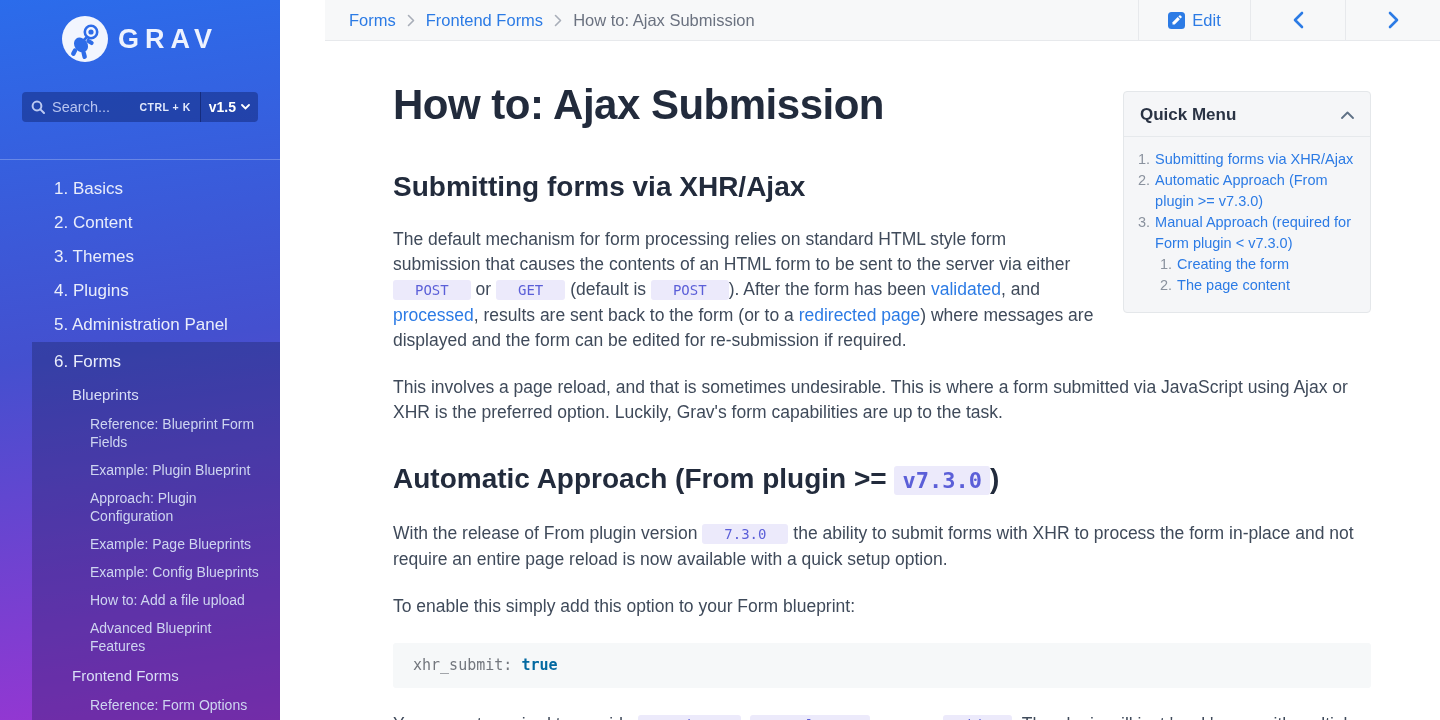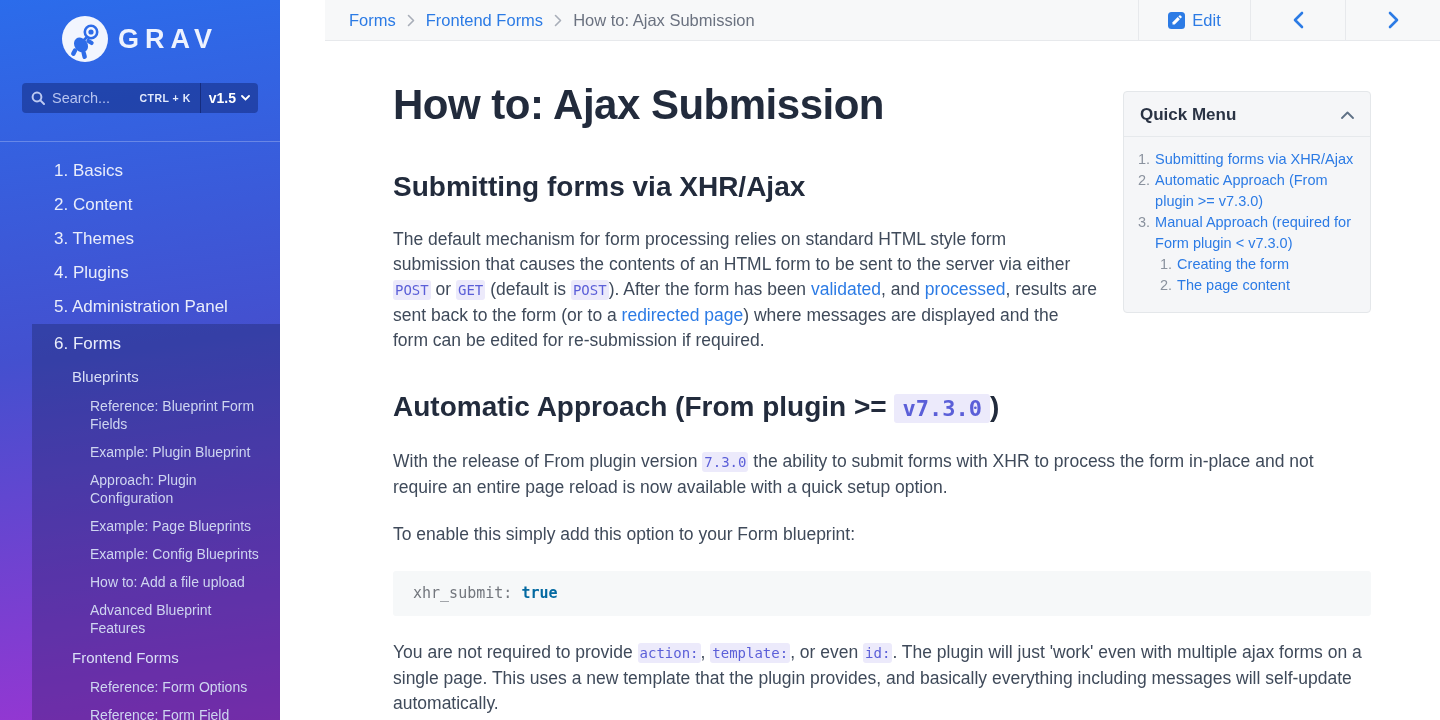--- a/index.html
+++ b/index.html
@@ -6,21 +6,21 @@
   html,body { width:1440px; height:720px; overflow:hidden; background:#fff;
               font-family:"Liberation Sans", sans-serif; }
   .app { display:flex; width:1440px; height:549px; }
 
   
   .sidebar { width:280px; height:720px; flex:0 0 280px; display:flex; flex-direction:column;
              background:linear-gradient(172deg,#2b6ceb 0%, #4450cf 48%, #9a35d2 100%); }
   .logo { display:flex; align-items:center; justify-content:center; gap:10px; padding:16px 0 14px; }
   .logo-mark { width:46px; height:46px; display:block; }
   .logo-text { color:#eef2fe; font-size:27px; font-weight:bold; letter-spacing:6px; }
-  .search-row { display:flex; margin:7px 22px; height:30px;border-radius:10px; }
+  .search-row { display:flex; margin:16px 22px; height:30px;border-radius:10px; }
   .search-box { flex:1; display:flex; align-items:center; gap:7px; background:rgba(9,26,97,0.42);
                 border-radius:4px 0 0 4px; padding:0 9px; cursor:text; }
   .search-ph { color:#b7c4f0; font-size:14.5px; flex:1; }
   .search-kbd { color:#e3eafc; font-size:10.5px; font-weight:bold; letter-spacing:0.5px; }
   .version { display:flex; align-items:center; gap:5px; background:rgba(9,26,97,0.42);
              border-left:1px solid rgba(0,0,40,0.35); border-radius:0 4px 4px 0;
              padding:0 8px; color:#fff; font-size:14px; font-weight:bold; cursor:pointer; }
   .sidebar-divider { border-bottom:1px solid rgba(255,255,255,0.25); margin-top:21px; }
   .nav { flex:1; display:flex; flex-direction:column; padding-top:12px; overflow:hidden;padding-left:32px; }
   .ni { cursor:pointer; }
@@ -58,21 +58,21 @@
   .qm-num { color:#8a929e; margin-right:5px; white-space:nowrap; }
   .qm-link { color:#2c7be5; text-decoration:none; cursor:pointer; }
 
   
   h1 { font-size:42px; line-height:48px; color:#222b3c; letter-spacing:-0.5px; margin:0 0 40px; }
   .ab h2 { font-size:28px; line-height:36px; color:#222b3c; margin:36px 0 16px; }
   .ab h2:first-child { margin-top:0; }
   .ab p { font-size:17.5px; line-height:25px; color:#3f4a5a; margin:22px 0; }
   .ab a { color:#2c7be5; text-decoration:none; cursor:pointer; }
   code.inl { font-family:"DejaVu Sans Mono", monospace; font-size:14px;
-             color:#5b5fd8; background:#eceafb; padding:2px 2px; border-radius:3px; }
+             color:#5b5fd8; background:#eceafb; padding:2px 22px; border-radius:3px; }
   h2 code.inl { font-size:22px; padding:2px 8px; }
   pre.block { background:#f6f8f9; border-radius:3px; padding:14px 20px; margin:24px 0;
               font-family:"DejaVu Sans Mono", monospace; font-size:15px; line-height:17px;
               overflow:hidden; }
   pre.block .tk-key { color:#73777e; }
   pre.block .tk-punc { color:#73777e; }
   pre.block .tk-bool { color:#0369a1; font-weight:bold; }
 </style>
 </head>
 <body>
@@ -222,20 +222,21 @@
               <span class="qm-num">2.</span>
               <a class="qm-link">The page content</a>
             </div>
           </div>
       </aside>
 
       <h1>How to: Ajax Submission</h1>
       <div class="ab" id="article-body">
           <h2>Submitting forms via XHR/Ajax</h2>
           <p>The default mechanism for form processing relies on standard HTML style form submission that causes the contents of an HTML form to be sent to the server via either <code class="inl">POST</code> or <code class="inl">GET</code> (default is <code class="inl">POST</code>). After the form has been <a>validated</a>, and <a>processed</a>, results are sent back to the form (or to a <a>redirected page</a>) where messages are displayed and the form can be edited for re-submission if required.</p>
+          <p>This involves a page reload, and that is sometimes undesirable. This is where a form submitted via JavaScript using Ajax or XHR is the preferred option. Luckily, Grav's form capabilities are up to the task.</p>
           <h2>Automatic Approach (From plugin &gt;= <code class="inl">v7.3.0</code>)</h2>
           <p>With the release of From plugin version <code class="inl">7.3.0</code> the ability to submit forms with XHR to process the form in-place and not require an entire page reload is now available with a quick setup option.</p>
           <p>To enable this simply add this option to your Form blueprint:</p>
           <pre class="block"><code><span class="tk-key">xhr_submit</span><span class="tk-punc">: </span><span class="tk-bool">true</span></code></pre>
           <p>You are not required to provide <code class="inl">action:</code>, <code class="inl">template:</code>, or even <code class="inl">id:</code>. The plugin will just 'work' even with multiple ajax forms on a single page. This uses a new  template that the plugin provides, and basically everything including messages will self-update automatically.</p>
         </div>
     </main>
   </div>
 </div>
 

